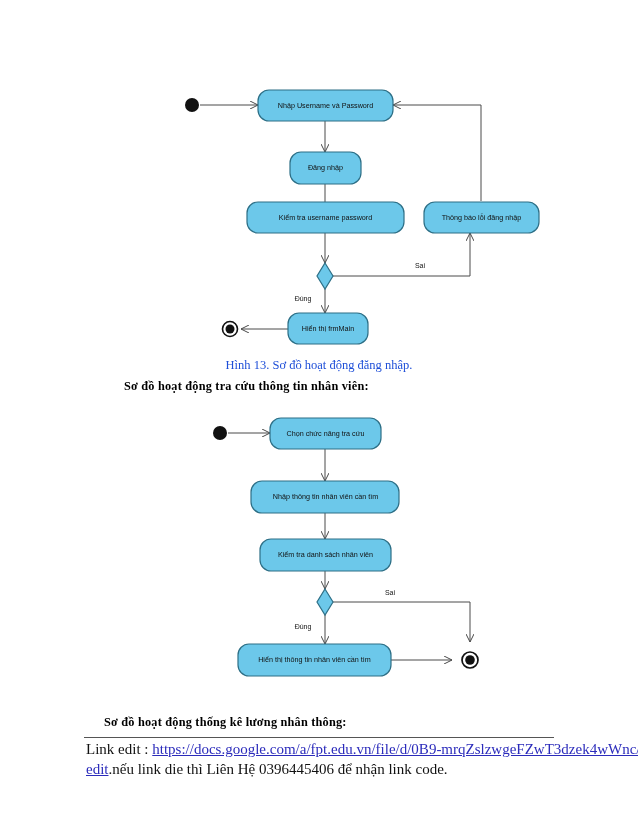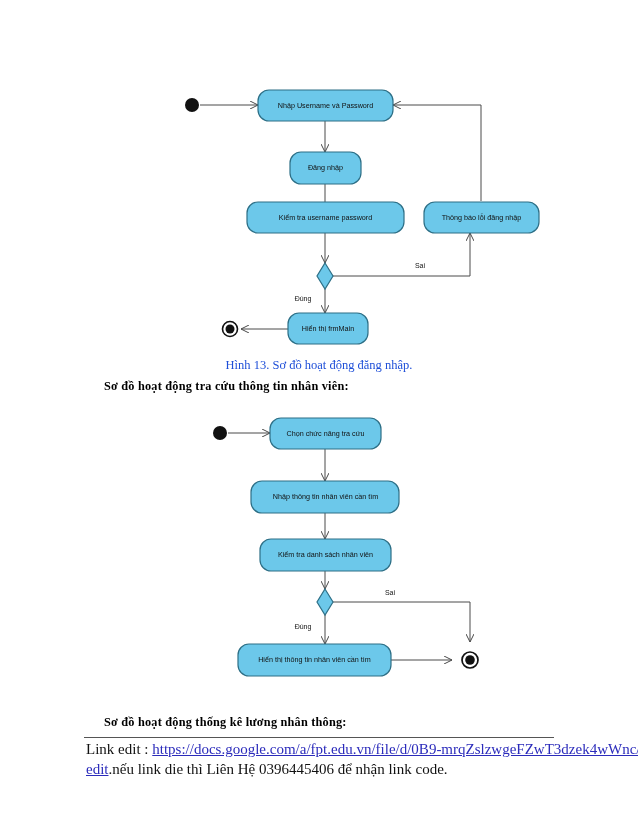--- a/index.html
+++ b/index.html
@@ -177,21 +177,21 @@
 
       <g>
         <circle cx="230" cy="249" r="7.5" fill="#ffffff" stroke="#111111" stroke-width="1.6"></circle>
         <circle cx="230" cy="249" r="4.5" fill="#111111"></circle>
       </g>
     </svg>
   </div>
 
   <div class="caption" style="top:358px;">Hình  13. Sơ đồ hoạt động đăng nhập.</div>
 
-  <div class="sub-heading" style="top:379px;">Sơ đồ hoạt động tra cứu thông tin nhân viên:</div>
+  <div class="sub-heading" style="top:379px;margin-left:20px;">Sơ đồ hoạt động tra cứu thông tin nhân viên:</div>
 
   <div class="diagram" style="top:405px;">
     <svg width="638" height="280" viewBox="0 0 638 280" xmlns="http://www.w3.org/2000/svg">
       <defs>
         <marker id="ah2" markerWidth="10" markerHeight="8" refX="9" refY="4" orient="auto" markerUnits="userSpaceOnUse">
           <path d="M1,0 L9,4 L1,8" fill="none" stroke="#4a4a4a" stroke-width="1"></path>
         </marker>
       </defs>
 
       <g stroke="#4a4a4a" stroke-width="1" fill="none">

